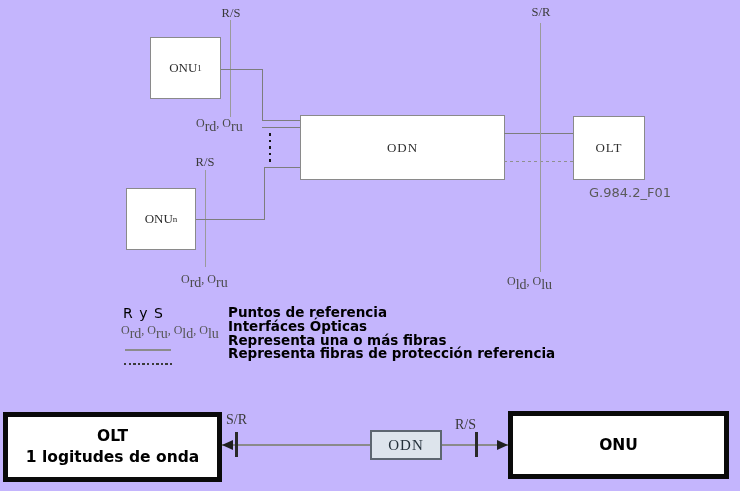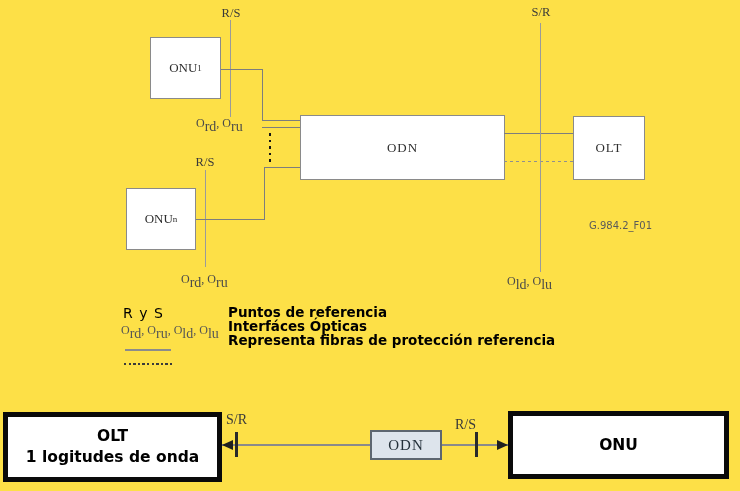--- a/index.html
+++ b/index.html
@@ -1,17 +1,17 @@
 <!DOCTYPE html>
 <html><head>
 <meta charset="utf-8">
 <style>
   html,body{margin:0;padding:0;background:#ffffff;}
   .stage{
-    position:relative;width:740px;height:491px;background:#fde047;overflow:hidden;
+    position:relative;width:740px;height:491px;background:#c4b5fd;overflow:hidden;
     font-family:"Liberation Serif",serif;color:#2e2e2e;
   }
   .abs{position:absolute;}
   
   .serif-label{font-family:"Liberation Serif",serif;font-size:12.5px;color:#3a3a3a;white-space:nowrap;}
   .olabel{font-family:"Liberation Serif",serif;font-size:12px;color:#4a4a4a;white-space:nowrap;}
   .olabel sub, .legend-olabel sub{font-size:14px;line-height:0;vertical-align:-0.3em;}
   .box{
     border:1.5px solid #8a8a8a;background:#ffffff;display:flex;align-items:center;justify-content:center;
     font-size:13px;color:#2e2e2e;box-sizing:border-box;
@@ -21,21 +21,21 @@
   .fiber-h{background:#7d7d7d;height:1px;}
   .fiber-v{background:#7d7d7d;width:1px;}
   .fiber-dashed{
     height:1px;
     background:repeating-linear-gradient(to right,#8f8f8f 0 3px,transparent 3px 6px);
   }
   .dots-v{
     width:2px;
     background:repeating-linear-gradient(to bottom,#151515 0 2.5px,transparent 2.5px 6.6px);
   }
-  .figid{font-family:"DejaVu Sans",sans-serif;font-size:10px;color:#5a5a5a;white-space:nowrap;margin-top:35px;}
+  .figid{font-family:"DejaVu Sans",sans-serif;font-size:13px;color:#5a5a5a;white-space:nowrap;}
   
   .legend-term{font-family:"DejaVu Sans",sans-serif;font-weight:normal;font-size:14px;color:#000;letter-spacing:1px;white-space:nowrap;}
   .legend-olabel{font-family:"Liberation Serif",serif;font-size:12px;color:#555;white-space:nowrap;text-align:center;}
   .legend-solid{height:1.5px;background:#8c8c8c;}
   .legend-dashed{
     height:2px;
     background:repeating-linear-gradient(to right,#3a3a3a 0 2.5px,transparent 2.5px 4.6px);
   }
   .legend-descs{font-family:"DejaVu Sans",sans-serif;font-weight:bold;font-size:13.5px;line-height:13.8px;color:#000;white-space:nowrap;}
   
@@ -121,20 +121,21 @@
   <div class="abs legend-olabel" style="left:121px;top:323px;">
     <span>O</span><sub>rd</sub><span>, O</span><sub>ru</sub><span>, O</span><sub>ld</sub><span>, O</span><sub>lu</sub>
   </div>
 
   <div class="abs legend-solid" style="left:125px;top:349px;width:46px;"></div>
   <div class="abs legend-dashed" style="left:124px;top:363px;width:48px;"></div>
 
   <div class="abs legend-descs" style="left:228px;top:306px;">
     <div>Puntos de referencia</div>
     <div>Interfáces Ópticas</div>
+    <div>Representa una o más fibras</div>
     <div>Representa fibras de protección referencia</div>
   </div>
 
   <div class="abs linklink" style="left:220px;top:444px;width:290px;"></div>
 
   <div class="abs thickbox" style="left:3px;top:412px;width:219px;height:70px;">
     <div>OLT</div>
     <div>1 logitudes de onda</div>
   </div>
 

